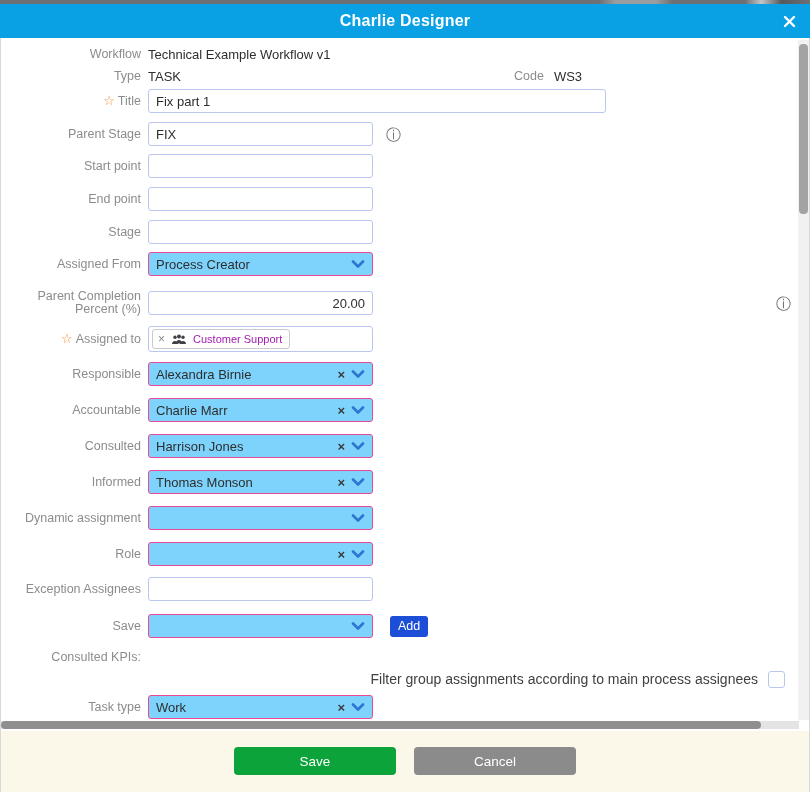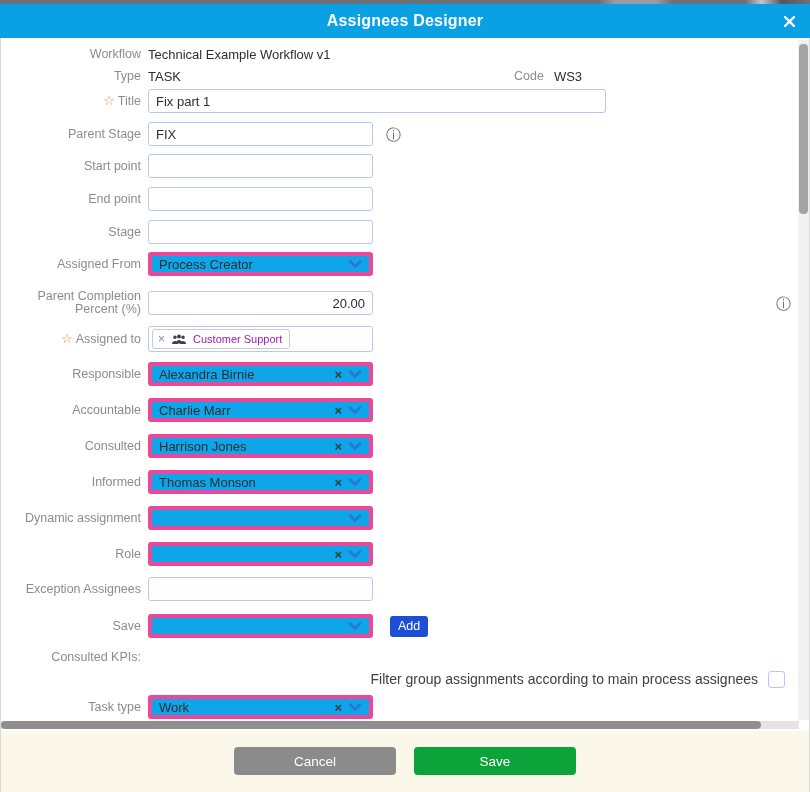--- a/index.html
+++ b/index.html
@@ -52,22 +52,22 @@
   .code-group .static-value { margin-left:10px; }
 
   .input {
     width:225px; height:24px; border:1px solid #b9c7ef; border-radius:3px;
     padding:0 7px; font-size:13px; color:#2e2e2e; font-family:inherit; background:#fff; outline:none;
   }
   .input-wide { width:458px; }
   .input-num { text-align:right; }
 
   .select {
-    width:225px; height:24px; border:4px solid #ec4899; border-radius:3px;
-    display:flex; align-items:center; padding:0 7px; background:#0ea5e9; cursor:pointer;
+    width:225px; height:24px; border:1px solid #ec4899; border-radius:3px;
+    display:flex; align-items:center; padding:0 7px; background:#7dd3fc; cursor:pointer;
   }
   .select-text { flex:1; font-size:13px; color:#2e2e2e; white-space:nowrap; overflow:hidden; }
   .clear-x { color:#3a3a3a; font-size:13px; font-weight:700; margin-right:6px; line-height:1; cursor:pointer; }
   .chevron { flex-shrink:0; display:block; }
 
   .chipbox {
     width:225px; height:26px; border:1px solid #b9c7ef; border-radius:3px;
     display:flex; align-items:center; padding:0 3px; background:#fff;
   }
   .chip {
@@ -110,21 +110,21 @@
   .btn-save { background:#0ba33a; }
   .btn-cancel { background:#8b8b8b; }
 </style>
 </head>
 <body>
 
 <div class="page">
   <div class="top-strip"></div>
 
   <div class="modal-header">
-    <span class="modal-title">Assignees Designer</span>
+    <span class="modal-title">Charlie Designer</span>
     <span class="close-btn">
       <svg width="13" height="13" viewBox="0 0 13 13">
           <path d="M2 2 L11 11 M11 2 L2 11" stroke="#ffffff" stroke-width="2.4" stroke-linecap="round"></path>
         </svg>
     </span>
   </div>
 
   <div class="modal-body">
 
     <div class="row row-text mb6">
@@ -338,16 +338,16 @@
 
     <div class="vscroll">
       <div class="vthumb"></div>
     </div>
     <div class="hscroll">
       <div class="hthumb"></div>
     </div>
   </div>
 
   <div class="modal-footer">
+    <button class="btn btn-save">Save</button>
     <button class="btn btn-cancel">Cancel</button>
-    <button class="btn btn-save">Save</button>
   </div>
 </div>
 
 </body></html>

